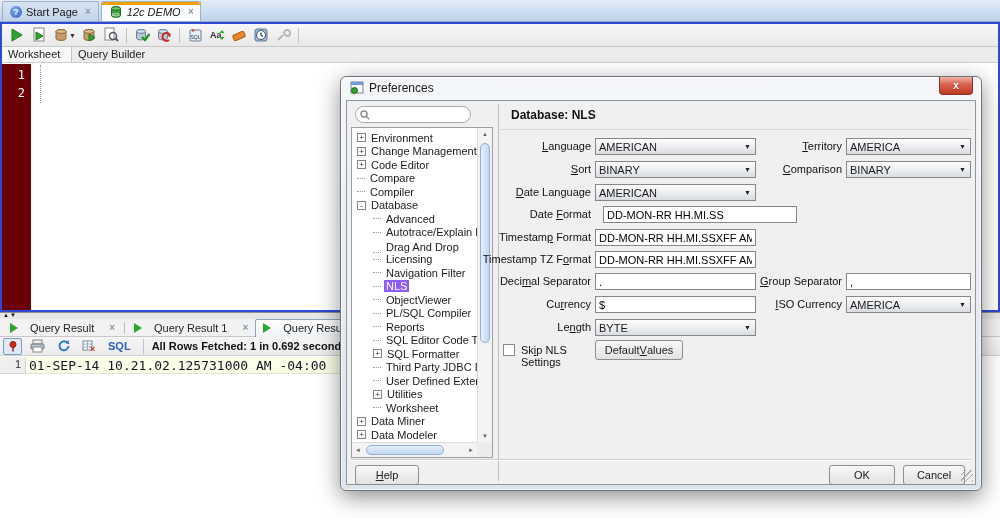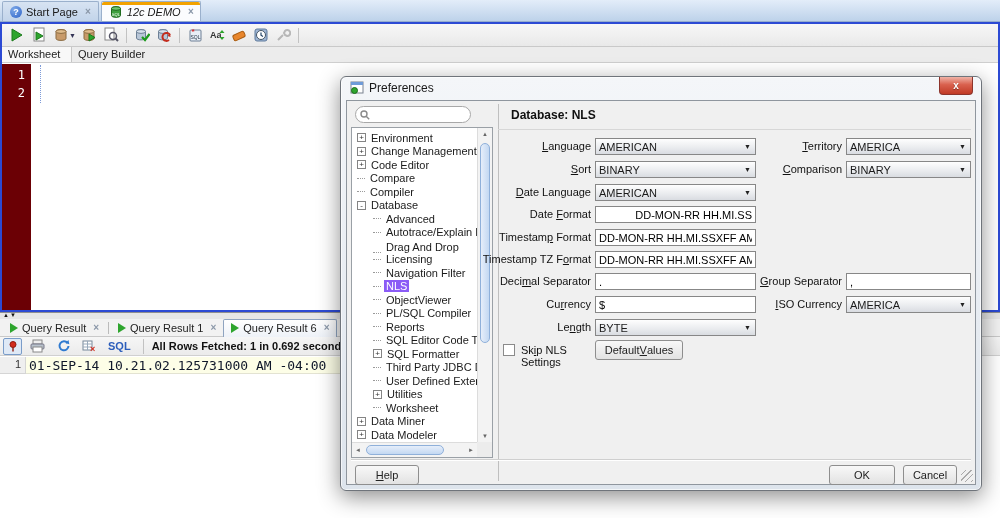--- a/index.html
+++ b/index.html
@@ -42,21 +42,21 @@
   .term{color:#333;font-weight:bold}
 
   
   .splitter{position:absolute;left:0;top:312px;width:1000px;height:7px;background:#e6e6e6;border-top:1px solid #8f8f8f}
   .splitarrows{position:absolute;left:3px;top:-1px;font-size:6px;color:#111;letter-spacing:1px}
 
   
   .results{position:absolute;left:0;top:319px;width:1000px;height:199px;background:#fff}
   .rtabs{position:absolute;left:0;top:0;right:0;height:18px;background:#f2f2f2;border-bottom:1px solid #c9c9c9;
          display:flex;align-items:center;padding-left:3px}
-  .rtab{display:flex;align-items:center;gap:4px;padding:0 7px;height:17px;font-size:11px;color:#222}
+  .rtab{display:flex;align-items:center;gap:12px;padding:0 7px;height:17px;font-size:11px;color:#222}
   .rtab.active{background:linear-gradient(#ffffff,#eef2f8);border:1px solid #8fa4c0;border-bottom:none;border-radius:2px 2px 0 0;height:18px}
   .rtabsep{width:1px;height:12px;background:#bbb;margin:0 2px}
   .playtri{width:0;height:0;border-left:8px solid #2ea52e;border-top:5px solid transparent;border-bottom:5px solid transparent}
   .rtoolbar{position:absolute;left:0;top:18px;right:0;height:19px;background:linear-gradient(#f6f6f6,#ebebeb);
             border-bottom:1px solid #d0d0d0;display:flex;align-items:center;padding-left:3px;gap:4px}
   .pinbox{width:19px;height:17px;border:1px solid #7a9cc9;background:#dfe9f6;border-radius:2px;
           display:flex;align-items:center;justify-content:center}
   .sqllink{color:#2b5dbb;font-weight:bold;font-size:11px;margin:0 4px}
   .rstatus{font-weight:bold;color:#111;font-size:11px}
   .grid{position:absolute;left:0;top:38px}
@@ -452,21 +452,21 @@
       <div class="combo" style="left:248px;top:60px;width:161px">
         <span>BINARY</span>
           <span class="carr">▼</span>
       </div>
       <label class="flabel" style="left:94px;top:85px"><u>D</u>ate Language</label>
       <div class="combo" style="left:248px;top:83px;width:161px">
         <span>AMERICAN</span>
           <span class="carr">▼</span>
       </div>
       <label class="flabel" style="left:94px;top:107px">Date <u>F</u>ormat</label>
-      <input class="tin" style="left: 248px; top: 105px; width: 161px; text-align: right;" value="DD-MON-RR HH.MI.SS">
+      <input class="tin" style="left: 256px; top: 105px; width: 194px;" value="DD-MON-RR HH.MI.SS">
       <label class="flabel" style="left:94px;top:130px">Timestam<u>p</u> Format</label>
       <input class="tin" style="left: 248px; top: 128px; width: 161px;" value="DD-MON-RR HH.MI.SSXFF AM">
       <label class="flabel" style="left:94px;top:152px">Timestamp TZ F<u>o</u>rmat</label>
       <input class="tin" style="left: 248px; top: 150px; width: 161px;" value="DD-MON-RR HH.MI.SSXFF AM TZR">
       <label class="flabel" style="left:94px;top:174px">Deci<u>m</u>al Separator</label>
       <input class="tin" style="left: 248px; top: 172px; width: 161px;" value=".">
       <label class="flabel" style="left:94px;top:197px">Cu<u>r</u>rency</label>
       <input class="tin" style="left: 248px; top: 195px; width: 161px;" value="$">
       <label class="flabel" style="left:94px;top:220px">Le<u>n</u>gth</label>
       <div class="combo" style="left:248px;top:218px;width:161px">
@@ -492,18 +492,18 @@
           <span class="carr">▼</span>
       </div>
 
       <span class="cbox" style="left:156px;top:243px"></span>
       <label class="flabel" style="left:174px;top:243px;width:72px;text-align:left">Sk<u>i</u>p NLS Settings</label>
       <div class="btn" style="left:248px;top:239px;width:88px">Default <u>V</u>alues</div>
 
       <div class="footline"></div>
       <div class="btn" style="left:8px;top:364px;width:64px"><u>H</u>elp</div>
       <div class="btn" style="left:482px;top:364px;width:66px">OK</div>
-      <div class="btn" style="left:556px;top:364px;width:54px">Cancel</div>
+      <div class="btn" style="left:556px;top:364px;width:62px">Cancel</div>
       <div class="grip"></div>
     </div>
   </div>
 
 </div>
 
 </body></html>

